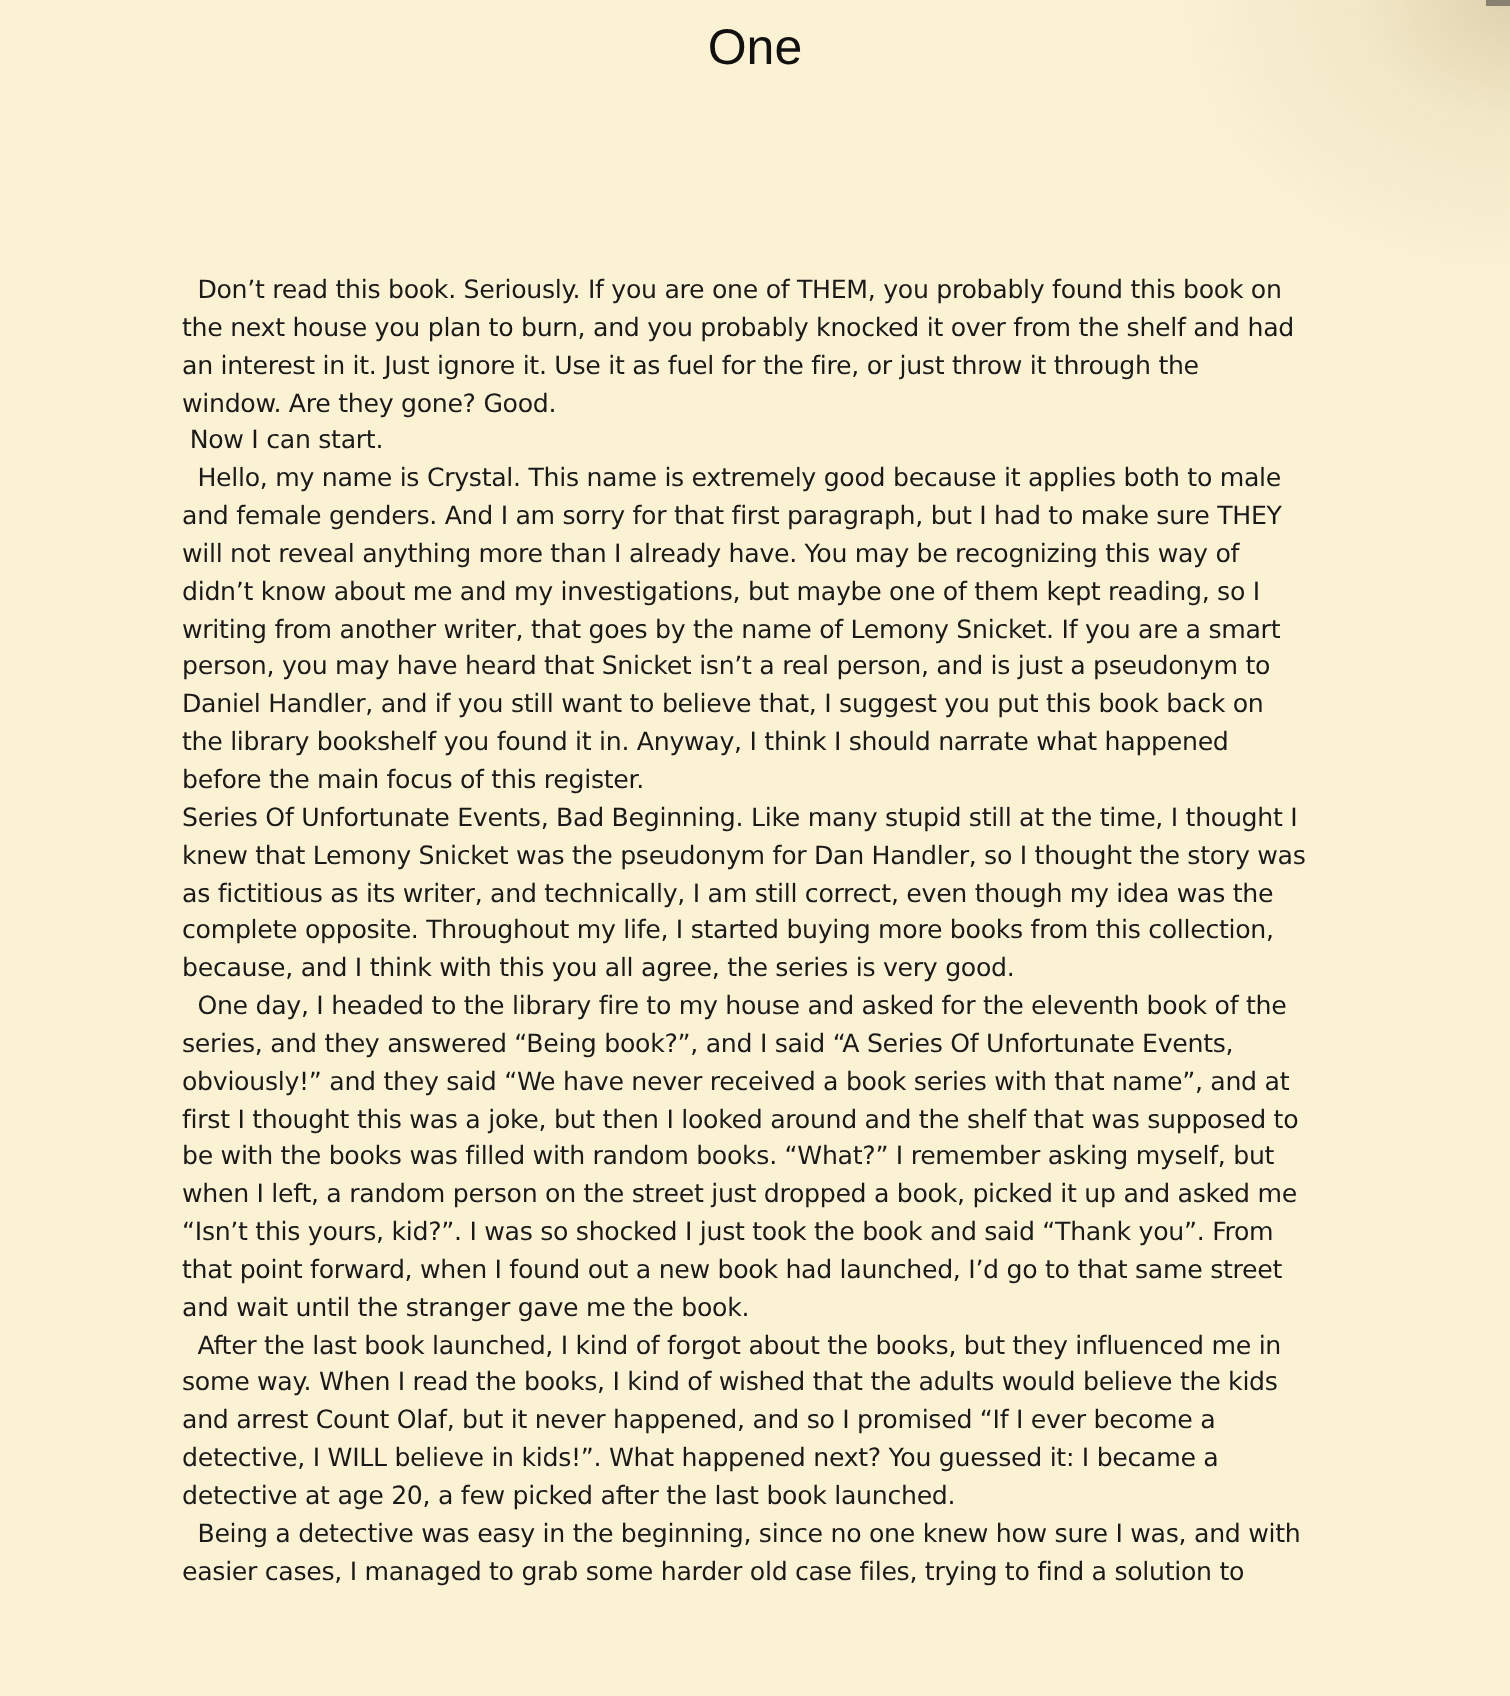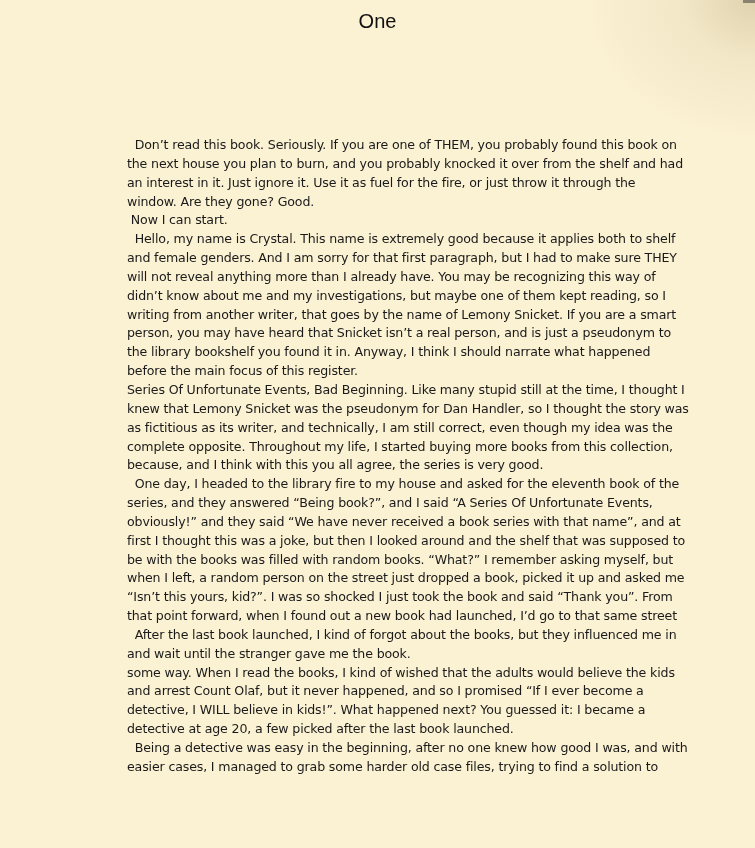--- a/index.html
+++ b/index.html
@@ -35,79 +35,79 @@
       height: 3px;
       background: #8a8270;
     }
     .chapter-title {
       position: absolute;
       top: 10px;
       left: 0;
       width: 755px;
       text-align: center;
       font-family: "Liberation Sans", sans-serif;
-      font-size: 20px;
+      font-size: 25px;
       color: #111;
     }
     .body-text {
       position: absolute;
       left: 91px;
       top: 136px;
       width: 580px;
       font-family: "DejaVu Sans", sans-serif;
       font-size: 12.6px;
       line-height: 18.85px;
       color: #1a1a1a;
       letter-spacing: -0.15px;
     }
     .line {
       white-space: pre;
       display: block;
       height: 18.85px;
-      margin-left: 36px;
     }
   </style>
 </head>
 <body>
 
 <div class="page">
   <div class="page-curl"></div>
   <div class="page-curl-tip"></div>
 
   <div class="chapter-title">One</div>
 
   <div class="body-text">
     <span class="line">  Don’t read this book. Seriously. If you are one of THEM, you probably found this book on</span>
     <span class="line">the next house you plan to burn, and you probably knocked it over from the shelf and had</span>
     <span class="line">an interest in it. Just ignore it. Use it as fuel for the fire, or just throw it through the</span>
     <span class="line">window. Are they gone? Good.</span>
     <span class="line"> Now I can start.</span>
-    <span class="line">  Hello, my name is Crystal. This name is extremely good because it applies both to shelf</span>
+    <span class="line">  Hello, my name is Crystal. This name is extremely good because it applies both to male</span>
     <span class="line">and female genders. And I am sorry for that first paragraph, but I had to make sure THEY</span>
     <span class="line">will not reveal anything more than I already have. You may be recognizing this way of</span>
     <span class="line">didn’t know about me and my investigations, but maybe one of them kept reading, so I</span>
     <span class="line">writing from another writer, that goes by the name of Lemony Snicket. If you are a smart</span>
     <span class="line">person, you may have heard that Snicket isn’t a real person, and is just a pseudonym to</span>
+    <span class="line">Daniel Handler, and if you still want to believe that, I suggest you put this book back on</span>
     <span class="line">the library bookshelf you found it in. Anyway, I think I should narrate what happened</span>
     <span class="line">before the main focus of this register.</span>
     <span class="line">Series Of Unfortunate Events, Bad Beginning. Like many stupid still at the time, I thought I</span>
     <span class="line">knew that Lemony Snicket was the pseudonym for Dan Handler, so I thought the story was</span>
     <span class="line">as fictitious as its writer, and technically, I am still correct, even though my idea was the</span>
     <span class="line">complete opposite. Throughout my life, I started buying more books from this collection,</span>
     <span class="line">because, and I think with this you all agree, the series is very good.</span>
     <span class="line">  One day, I headed to the library fire to my house and asked for the eleventh book of the</span>
     <span class="line">series, and they answered “Being book?”, and I said “A Series Of Unfortunate Events,</span>
     <span class="line">obviously!” and they said “We have never received a book series with that name”, and at</span>
     <span class="line">first I thought this was a joke, but then I looked around and the shelf that was supposed to</span>
     <span class="line">be with the books was filled with random books. “What?” I remember asking myself, but</span>
     <span class="line">when I left, a random person on the street just dropped a book, picked it up and asked me</span>
     <span class="line">“Isn’t this yours, kid?”. I was so shocked I just took the book and said “Thank you”. From</span>
     <span class="line">that point forward, when I found out a new book had launched, I’d go to that same street</span>
+    <span class="line">and wait until the stranger gave me the book.</span>
     <span class="line">  After the last book launched, I kind of forgot about the books, but they influenced me in</span>
-    <span class="line">and wait until the stranger gave me the book.</span>
     <span class="line">some way. When I read the books, I kind of wished that the adults would believe the kids</span>
     <span class="line">and arrest Count Olaf, but it never happened, and so I promised “If I ever become a</span>
     <span class="line">detective, I WILL believe in kids!”. What happened next? You guessed it: I became a</span>
     <span class="line">detective at age 20, a few picked after the last book launched.</span>
-    <span class="line">  Being a detective was easy in the beginning, after no one knew how good I was, and with</span>
+    <span class="line">  Being a detective was easy in the beginning, since no one knew how sure I was, and with</span>
     <span class="line">easier cases, I managed to grab some harder old case files, trying to find a solution to</span>
   </div>
 </div>
 
 </body></html>

